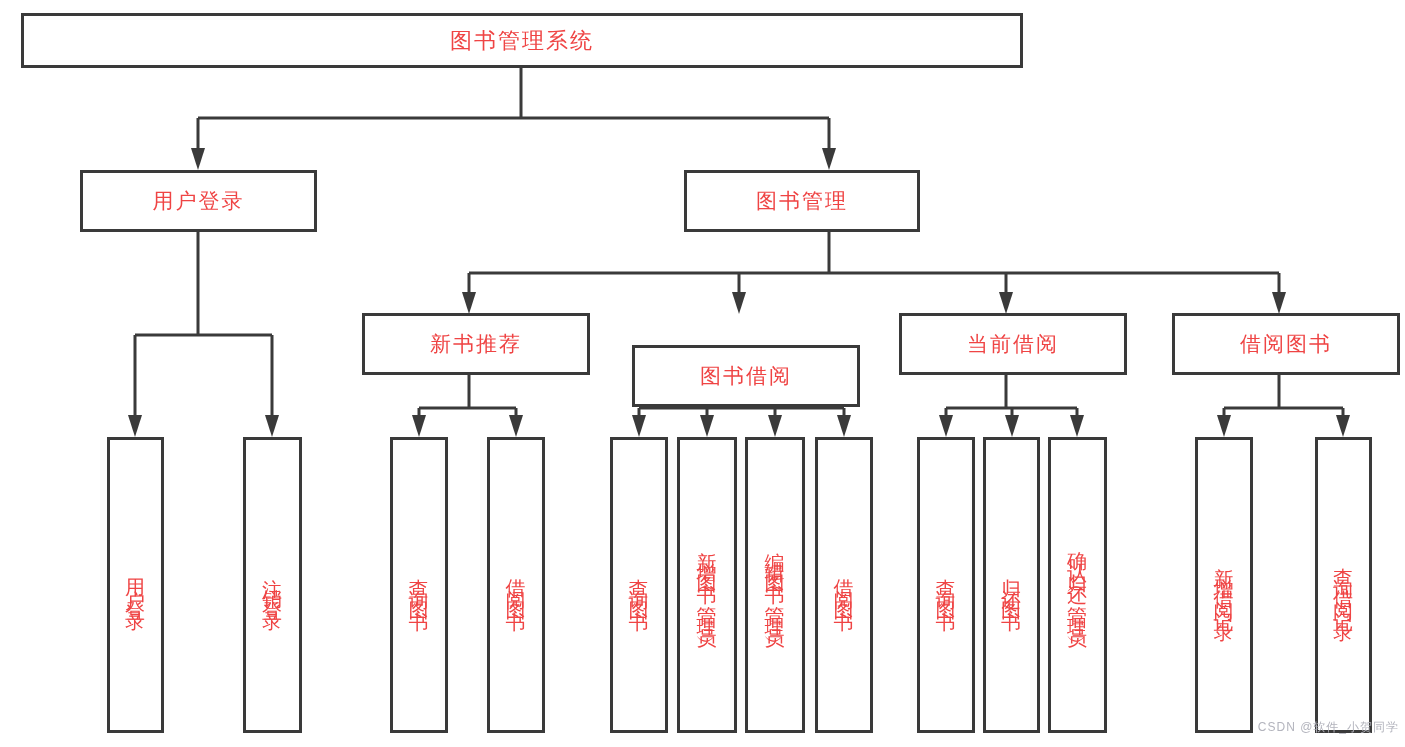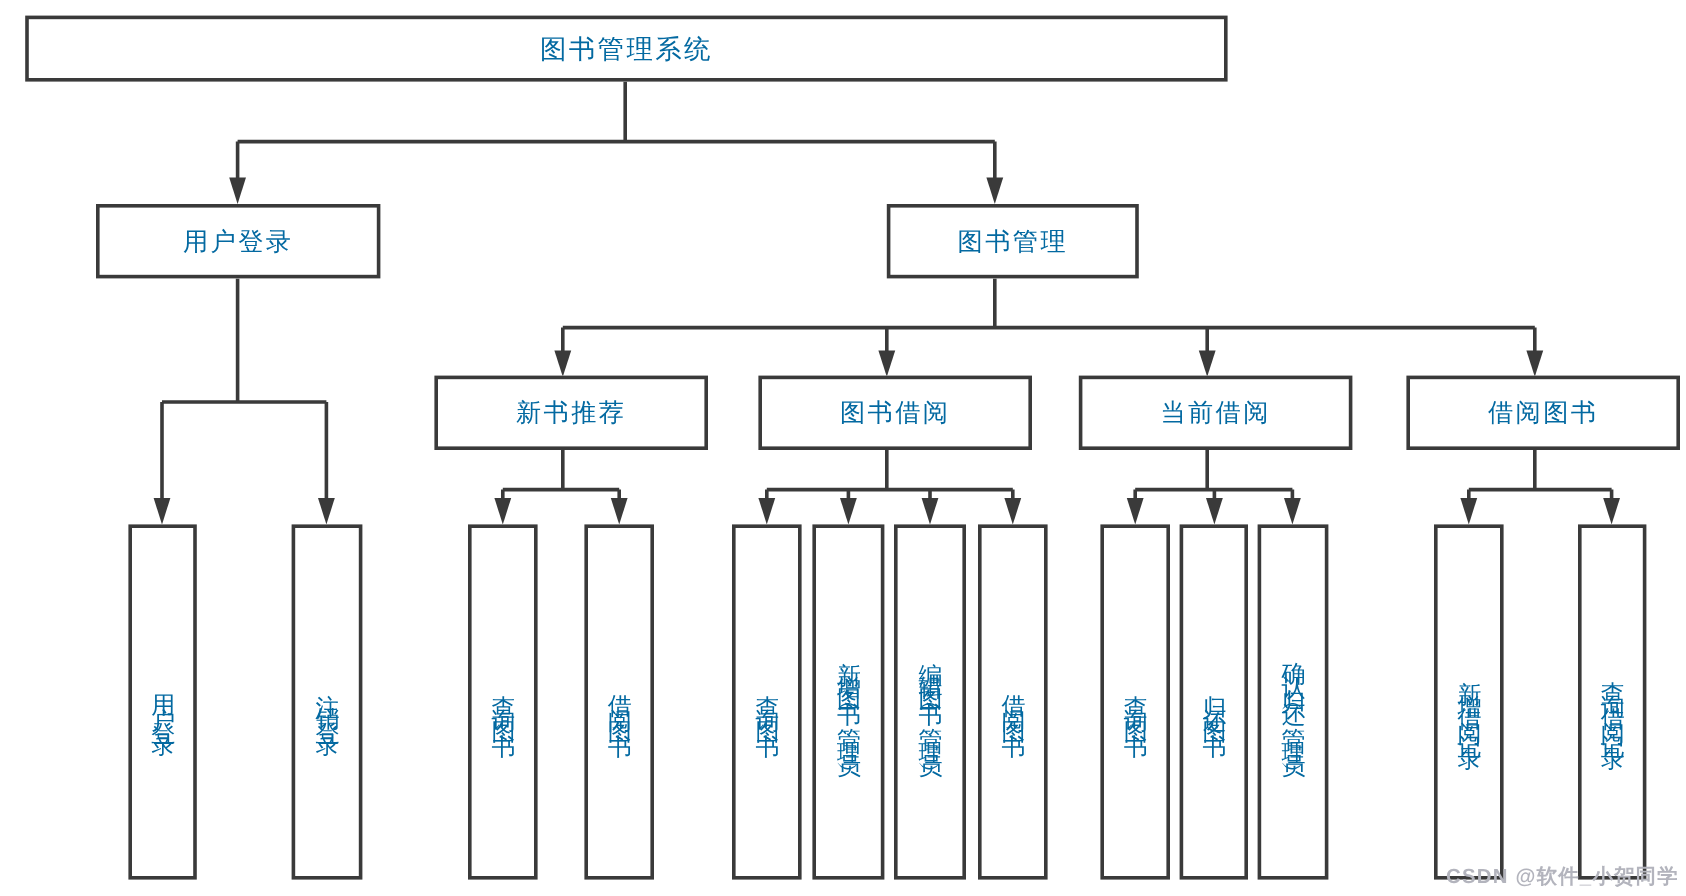--- a/index.html
+++ b/index.html
@@ -12,43 +12,42 @@
     color:#2e2e2e;
   }
   .wires{position:absolute;left:0;top:0;z-index:1;}
   .node{
     position:absolute;
     box-sizing:border-box;
     background:#ffffff;
     border:3px solid #3a3a3a;
     display:flex;align-items:center;justify-content:center;
     z-index:2;
-    color:#0369a1;
+    color:#ef4444;
   }
   .h-node{font-size:21px;letter-spacing:2px;white-space:nowrap;}
   .root-node{left:21px;top:13px;width:1002px;height:55px;font-size:22px;}
   .lvl2{top:170px;height:62px;}
   .lvl3{top:313px;height:62px;width:228px;}
   .leaf{
     top:437px;height:296px;
     font-size:20px;
     writing-mode:vertical-rl;
     text-orientation:mixed;
     letter-spacing:11px;
     line-height:1;
   }
   .watermark{
     position:absolute;
     right:6px;top:719px;
     z-index:3;
-    font-size:17px;
+    font-size:12px;
     letter-spacing:1px;
     color:#b3b4bd;
     white-space:nowrap;
-    font-weight:bold;
   }
 </style>
 </head>
 <body>
 
 <div class="canvas">
 
   <svg class="wires" width="1405" height="747" viewBox="0 0 1405 747" aria-hidden="true">
     <g stroke="#3a3a3a" stroke-width="3" fill="none">
 
@@ -89,28 +88,28 @@
     </g>
   </svg>
 
   <div class="node h-node root-node">
     <span>图书管理系统</span>
   </div>
 
   <div class="node h-node lvl2" style="left:80px;width:237px;">
     <span>用户登录</span>
   </div>
-  <div class="node h-node lvl2" style="left:739px;width:210px;">
+  <div class="node h-node lvl2" style="left:684px;width:236px;">
     <span>图书管理</span>
   </div>
 
   <div class="node h-node lvl3" style="left:362px;">
     <span>新书推荐</span>
   </div>
-  <div class="node h-node lvl3" style="left:632px;">
+  <div class="node h-node lvl3" style="left:632px;margin-top:32px;">
     <span>图书借阅</span>
   </div>
   <div class="node h-node lvl3" style="left:899px;">
     <span>当前借阅</span>
   </div>
   <div class="node h-node lvl3" style="left:1172px;">
     <span>借阅图书</span>
   </div>
 
   <div class="node leaf" style="left:107px;width:57px;">

